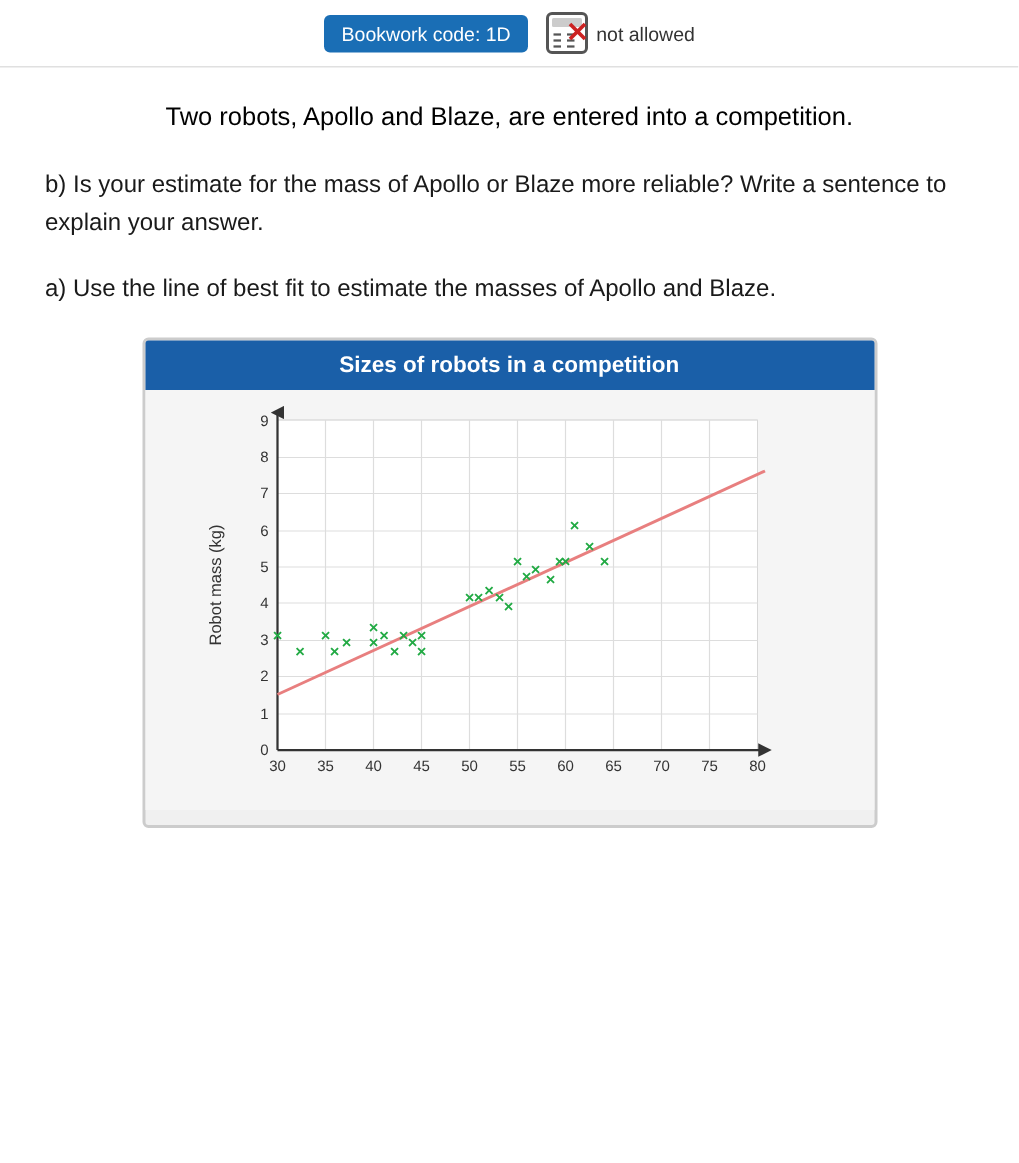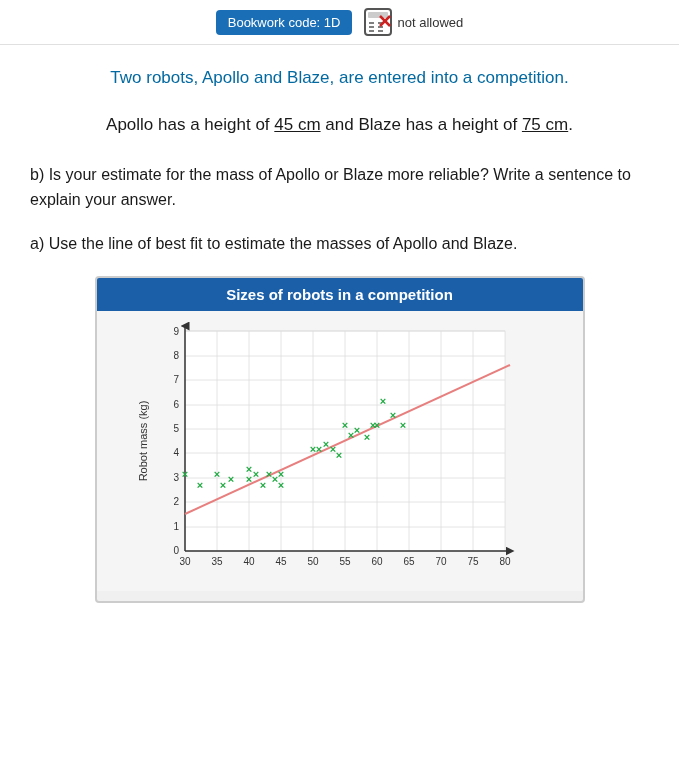--- a/index.html
+++ b/index.html
@@ -36,21 +36,21 @@
     }
 
     
     .content {
       padding: 20px 30px;
       text-align: center;
     }
     .intro-text {
       font-size: 17px;
       line-height: 1.5;
-      color: #0369a1;
+      color: #000000;
       margin-bottom: 20px;
     }
     .heights-text {
       font-size: 17px;
       line-height: 1.6;
       color: #1a1a1a;
       margin-bottom: 24px;
     }
     .underline-val {
       text-decoration: underline;
@@ -119,23 +119,20 @@
       <line x1="26" y1="8" x2="16" y2="18" stroke="#cc2222" stroke-width="2.5"></line>
     </svg>
     <span>not allowed</span>
   </div>
 </div>
 
 <div class="content">
 
   <p class="intro-text">Two robots, Apollo and Blaze, are entered into a competition.</p>
 
-  <p class="heights-text">
-    Apollo has a height of <span class="underline-val">45 cm</span> and Blaze has a height of <span class="underline-val">75 cm</span>.
-  </p>
 
   <p class="question">b) Is your estimate for the mass of Apollo or Blaze more reliable? Write a sentence to explain your answer.</p>
 
   <p class="question">a) Use the line of best fit to estimate the masses of Apollo and Blaze.</p>
 
   <div class="chart-wrapper">
     <div class="chart-container">
       <div class="chart-title">Sizes of robots in a competition</div>
       <div class="chart-body">
 

